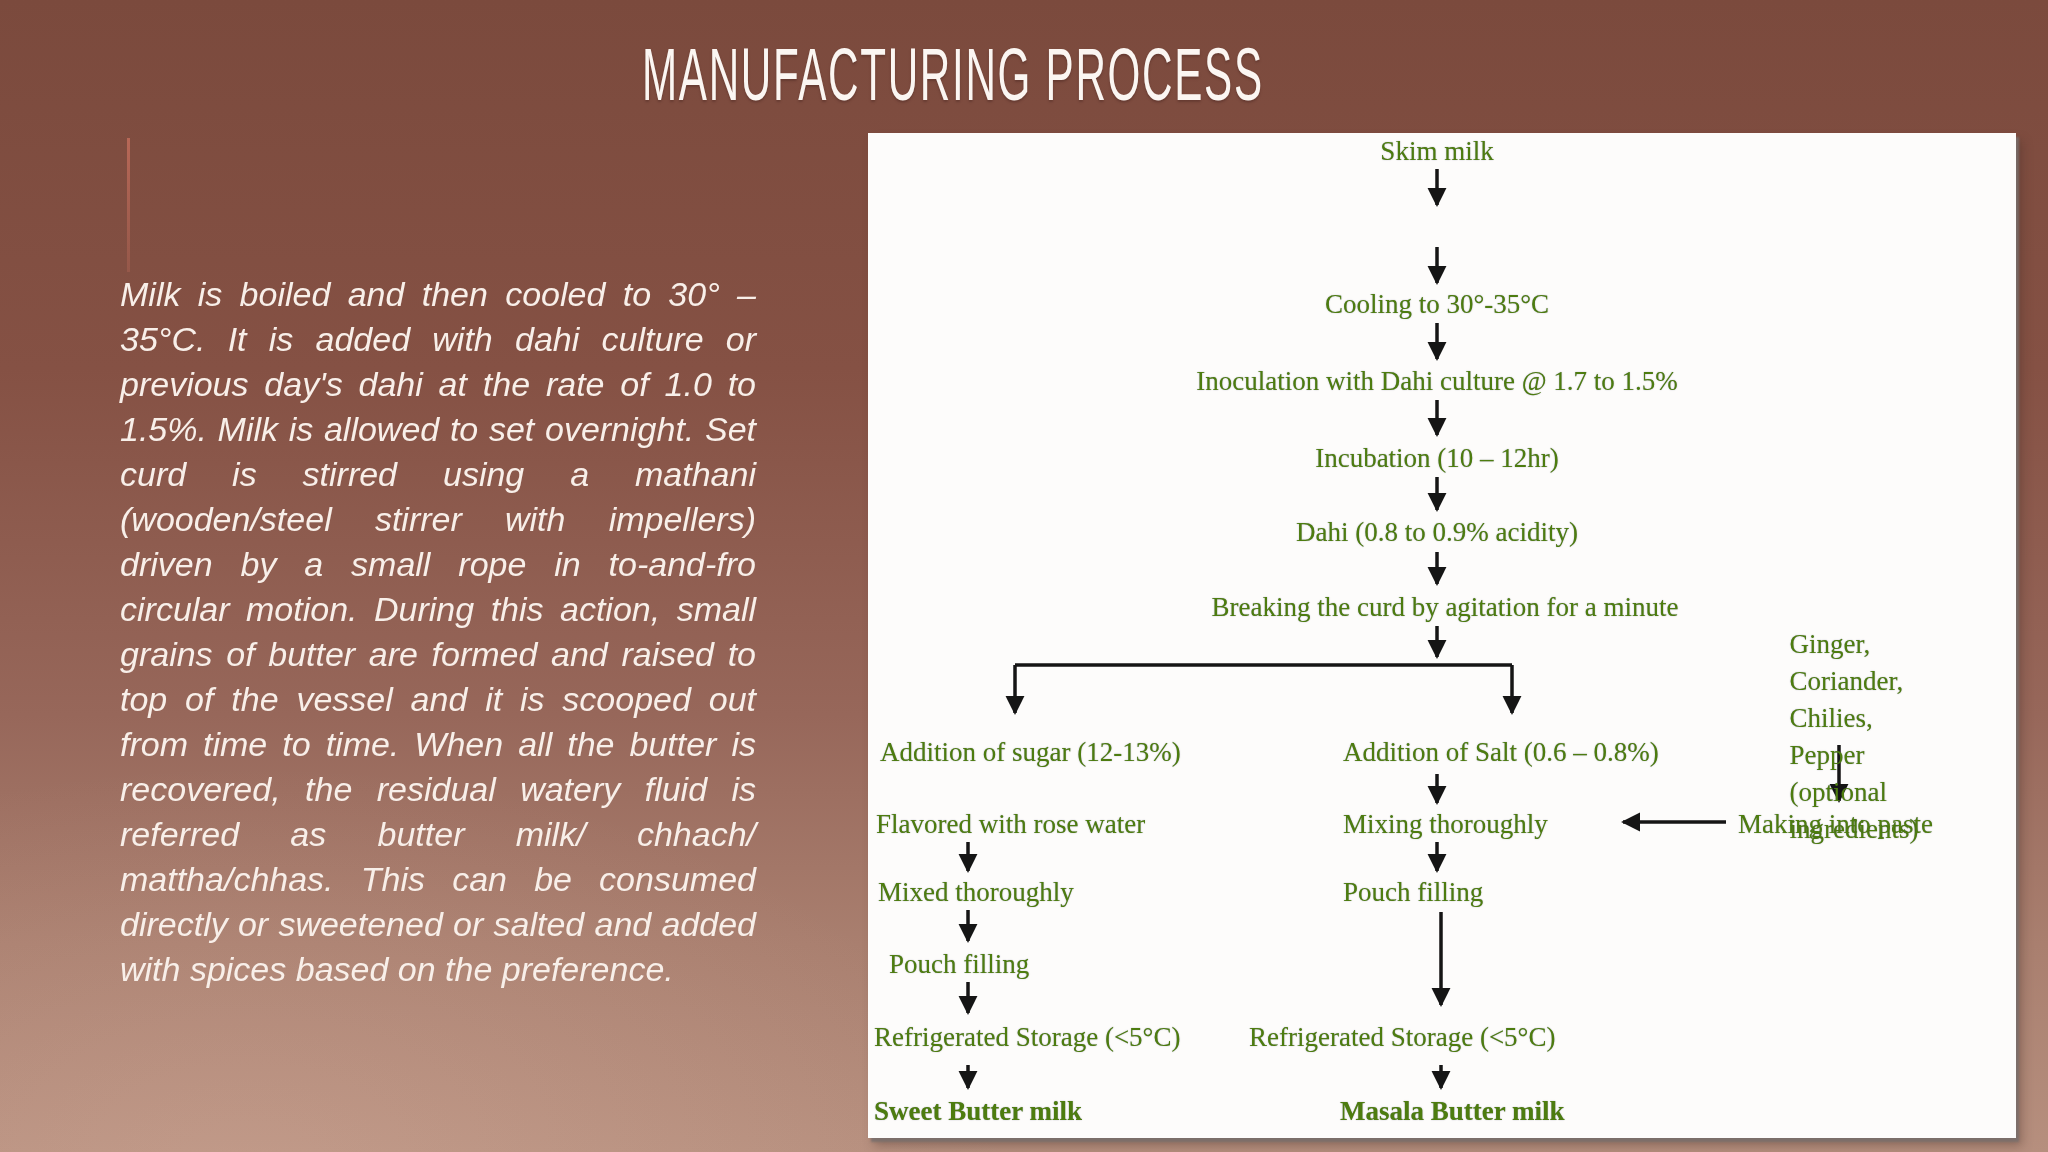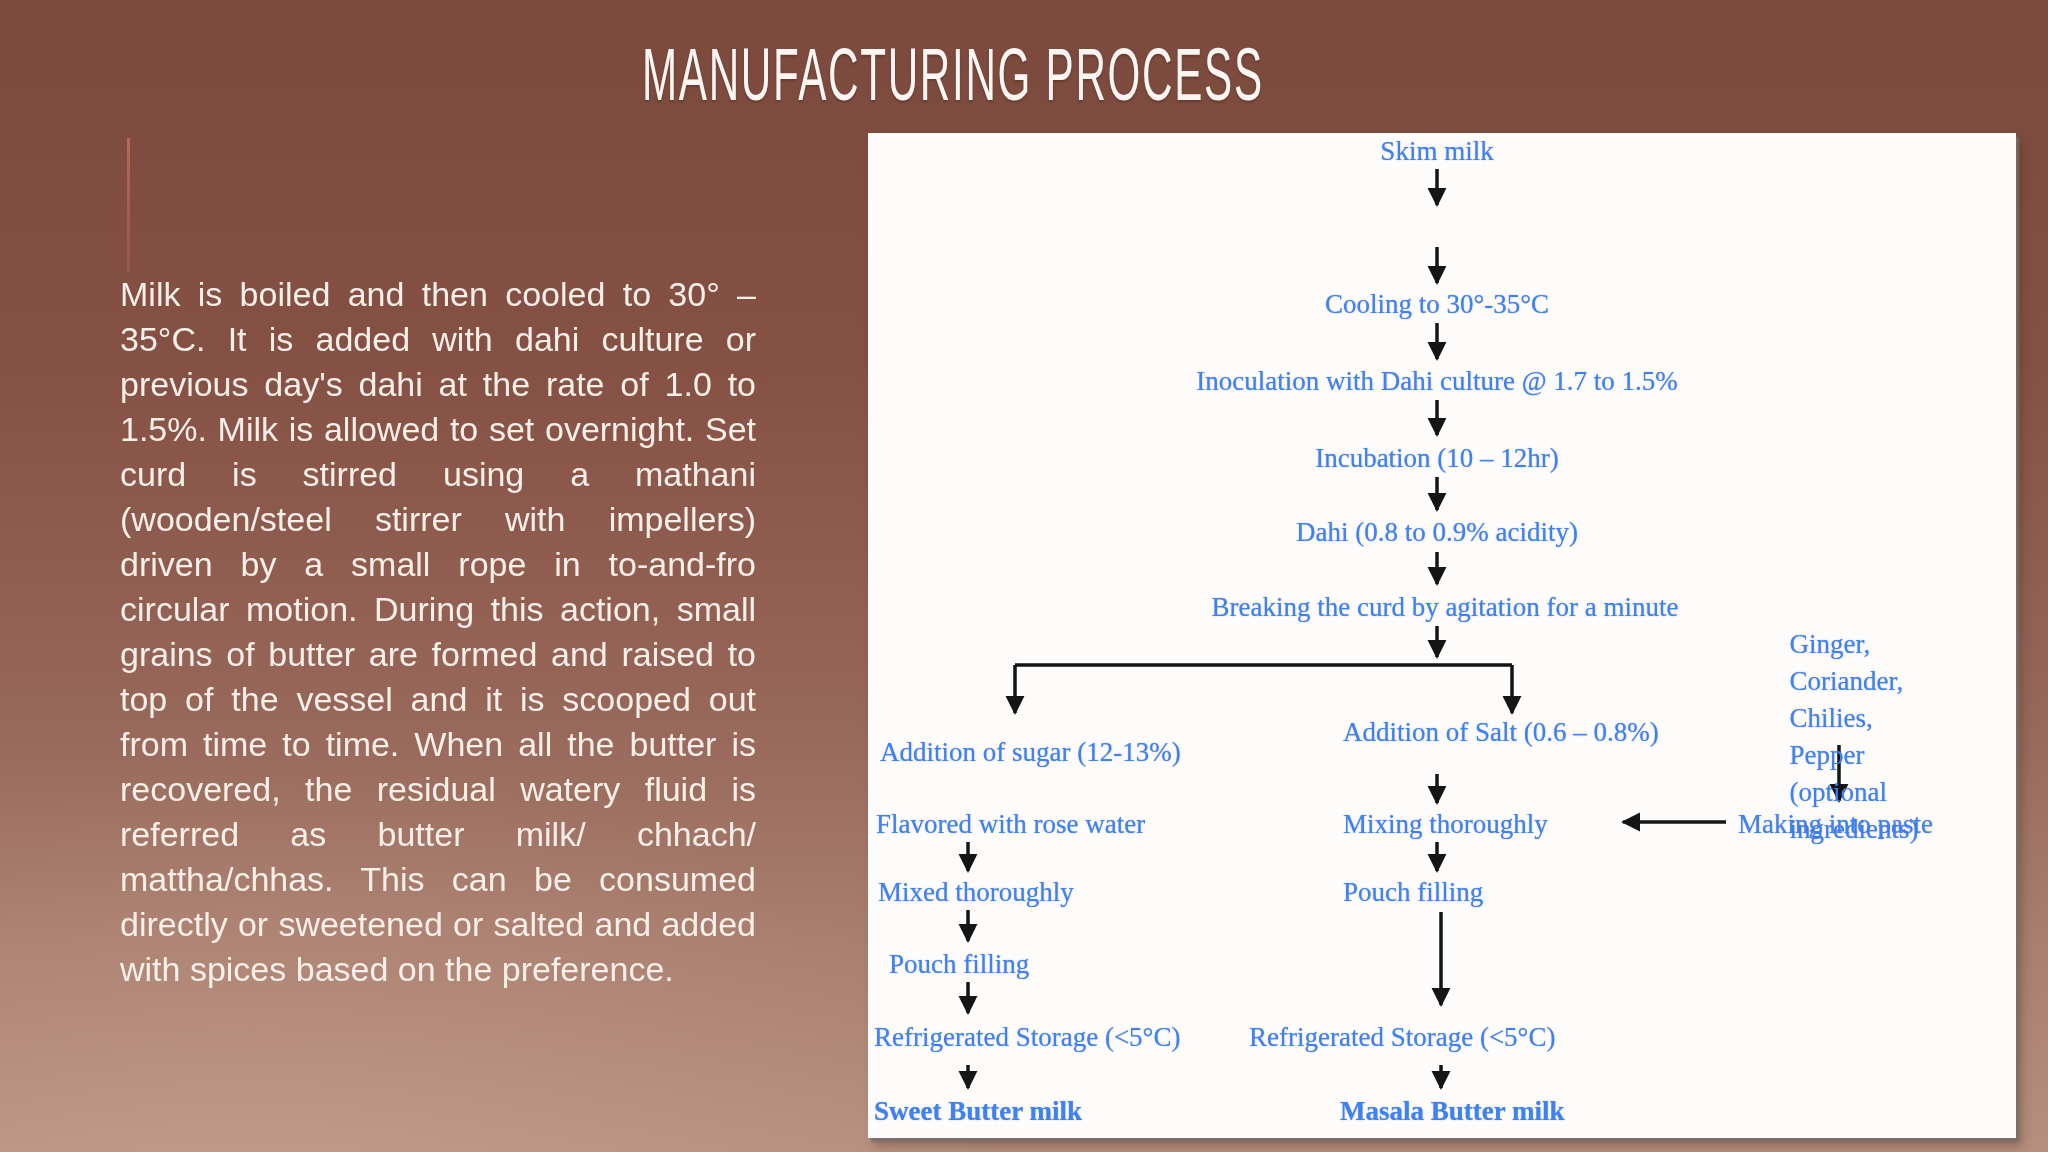--- a/index.html
+++ b/index.html
@@ -21,33 +21,33 @@
     transform:scaleX(0.57);transform-origin:left center;
     text-shadow:0 2px 3px rgba(60,30,25,0.35);
   }
   .accent-line{
     position:absolute;left:127px;top:138px;width:3px;height:134px;
     background:linear-gradient(180deg, rgba(186,105,88,0.95), rgba(186,105,88,0.35));
   }
   .body-text{
     position:absolute;left:120px;top:272px;width:636px;
     font-size:34px;line-height:45px;color:#f8efe9;
-    text-align:justify;text-justify:inter-word;
+    text-align:justify;text-justify:inter-word;font-style:italic;
   }
   .flow-panel{
     position:absolute;left:868px;top:133px;width:1148px;height:1005px;
     background:#fdfcfb;
     box-shadow:3px 4px 2px rgba(120,110,108,0.85), 6px 8px 10px rgba(70,45,38,0.35);
     overflow:hidden;
   }
   .flow-arrows{position:absolute;left:0;top:0;width:1148px;height:1005px;}
   .fnode{
     position:absolute;
     font-family:"Liberation Serif",serif;
-    font-size:27px;line-height:32px;color:#3b82f6;
+    font-size:27px;line-height:32px;color:#4d7c0f;
     white-space:nowrap;
     text-shadow:0 0 1.2px rgba(40,40,90,0.45);
   }
   .fnode.center{transform:translateX(-50%);}
   .fnode.bold{font-weight:700;}
   .fnode.multiline{white-space:pre-line;text-align:left;line-height:37px;}
 </style>
 </head>
 <body>
 
@@ -92,21 +92,21 @@
     </svg>
 
     <div class="fnode center" style="left:569px;top:2px;">Skim milk</div>
     <div class="fnode center" style="left:569px;top:155px;">Cooling to 30°-35°C</div>
     <div class="fnode center" style="left:569px;top:232px;">Inoculation with Dahi culture @ 1.7 to 1.5%</div>
     <div class="fnode center" style="left:569px;top:309px;">Incubation (10 – 12hr)</div>
     <div class="fnode center" style="left:569px;top:383px;">Dahi (0.8 to 0.9% acidity)</div>
     <div class="fnode center" style="left:569px;top:458px;margin-left:8px;">Breaking the curd by agitation for a minute</div>
 
     <div class="fnode" style="left:12px;top:603px;">Addition of sugar (12-13%)</div>
-    <div class="fnode" style="left:475px;top:583px;text-align:right;">Addition of Salt (0.6 – 0.8%)</div>
+    <div class="fnode" style="left:475px;top:603px;text-align:right;">Addition of Salt (0.6 – 0.8%)</div>
 
     <div class="fnode center multiline" style="left:997px;top:493px;">Ginger, Coriander,
 Chilies, Pepper
 (optional ingredients)</div>
 
     <div class="fnode" style="left:8px;top:675px;">Flavored with rose water</div>
     <div class="fnode" style="left:475px;top:675px;">Mixing thoroughly</div>
     <div class="fnode" style="left:870px;top:675px;">Making into paste</div>
 
     <div class="fnode" style="left:10px;top:743px;">Mixed thoroughly</div>

